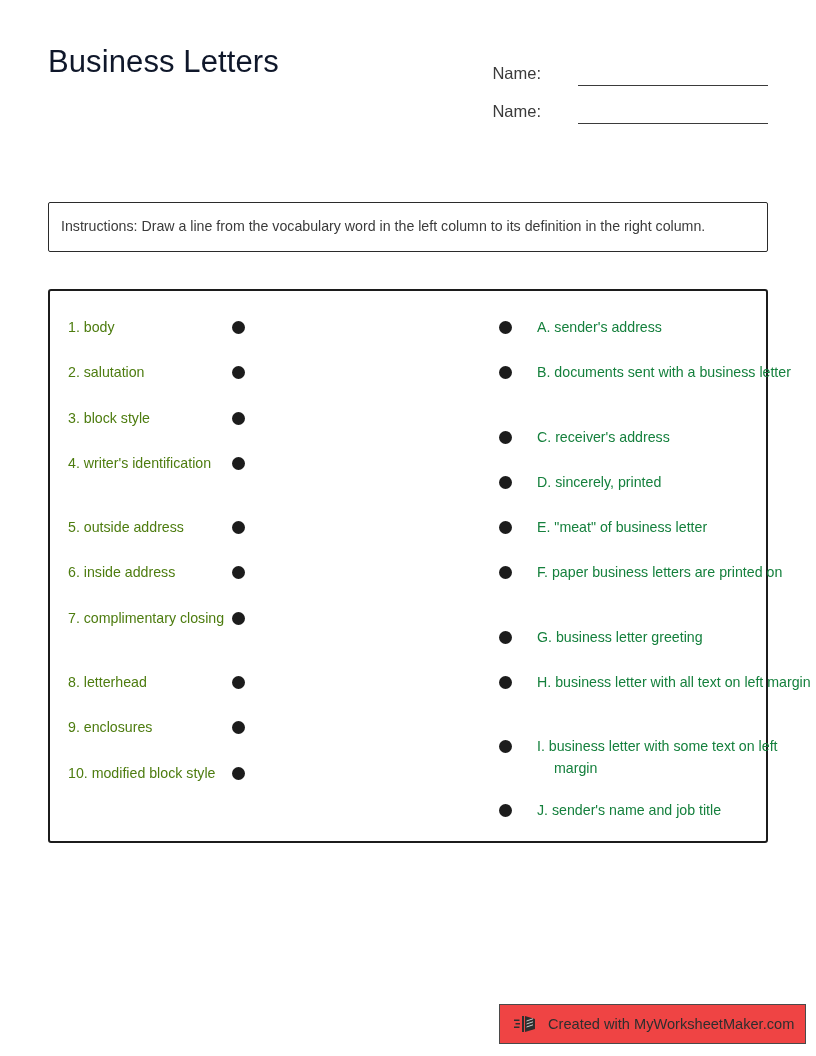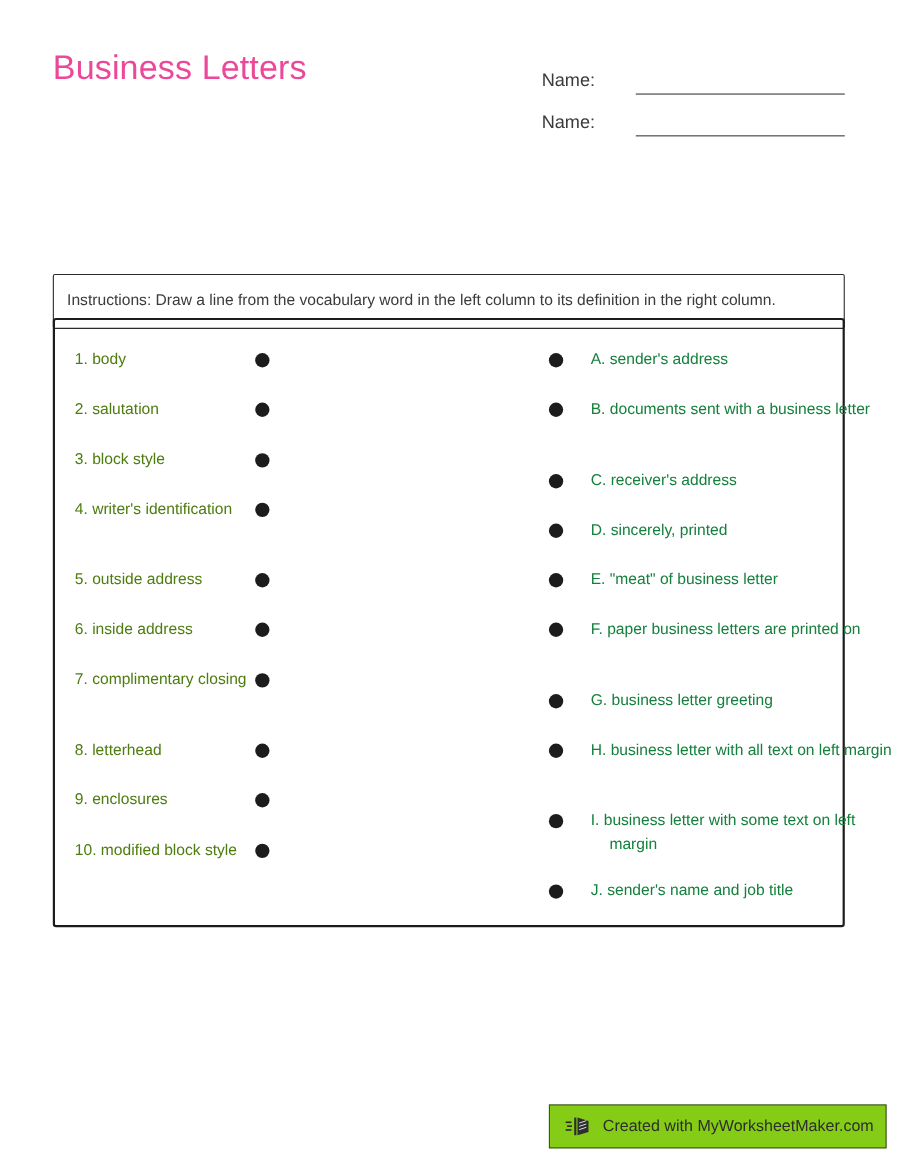--- a/index.html
+++ b/index.html
@@ -30,21 +30,21 @@
     top: 44px;
     width: 720px;
     height: 125px;
   }
   .worksheet-title {
     position: absolute;
     left: 0;
     top: 0;
     font-size: 31px;
     font-weight: 400;
-    color: #ec4899;
+    color: #0f172a;
     letter-spacing: 0.1px;
     white-space: nowrap;
   }
 
   .fields {
     position: absolute;
     right: 0;
     top: 4px;
     width: 330px;
   }
@@ -72,21 +72,20 @@
   
   .instructions-box {
     position: absolute;
     left: 48px;
     top: 202px;
     width: 720px;
     box-sizing: border-box;
     border: 1.5px solid #2b2b2b;
     border-radius: 2px;
     padding: 12px 14px 13px 12px;
-    margin-top: 47px;
   }
   .instructions-text {
     font-size: 14.2px;
     line-height: 1.62;
     color: #3b3b3b;
   }
 
   
   .matching-box {
     position: absolute;
@@ -159,21 +158,21 @@
 
   
   .footer-badge {
     position: absolute;
     left: 499px;
     top: 1004px;
     width: 307px;
     height: 40px;
     box-sizing: border-box;
     border: 1.4px solid #4a4a4a;
-    background: #84cc16;
+    background: #ef4444;
     display: flex;
     align-items: center;
     padding-left: 14px;
   }
   .footer-logo {
     width: 26px;
     height: 22px;
     flex: 0 0 auto;
     margin-right: 8px;
     display: block;

